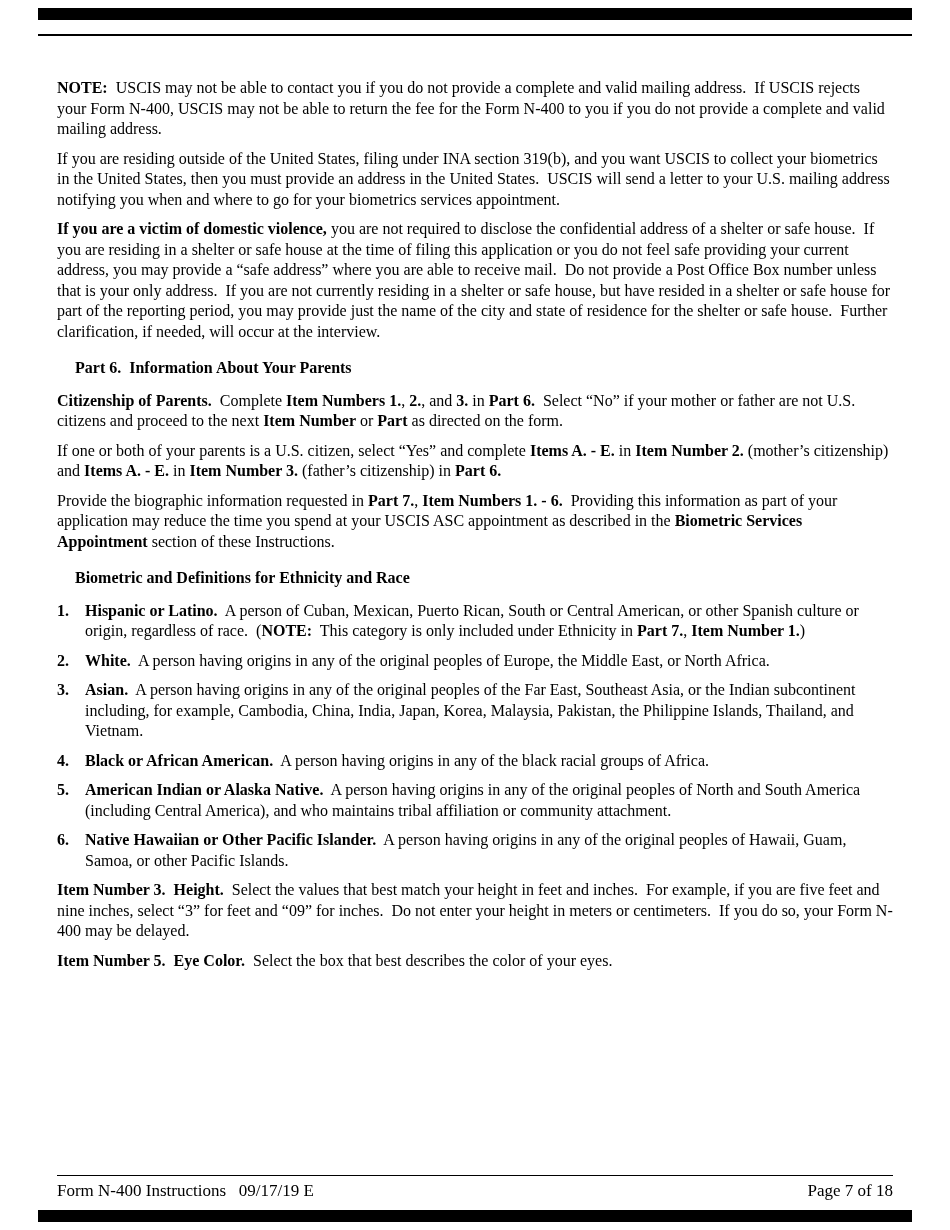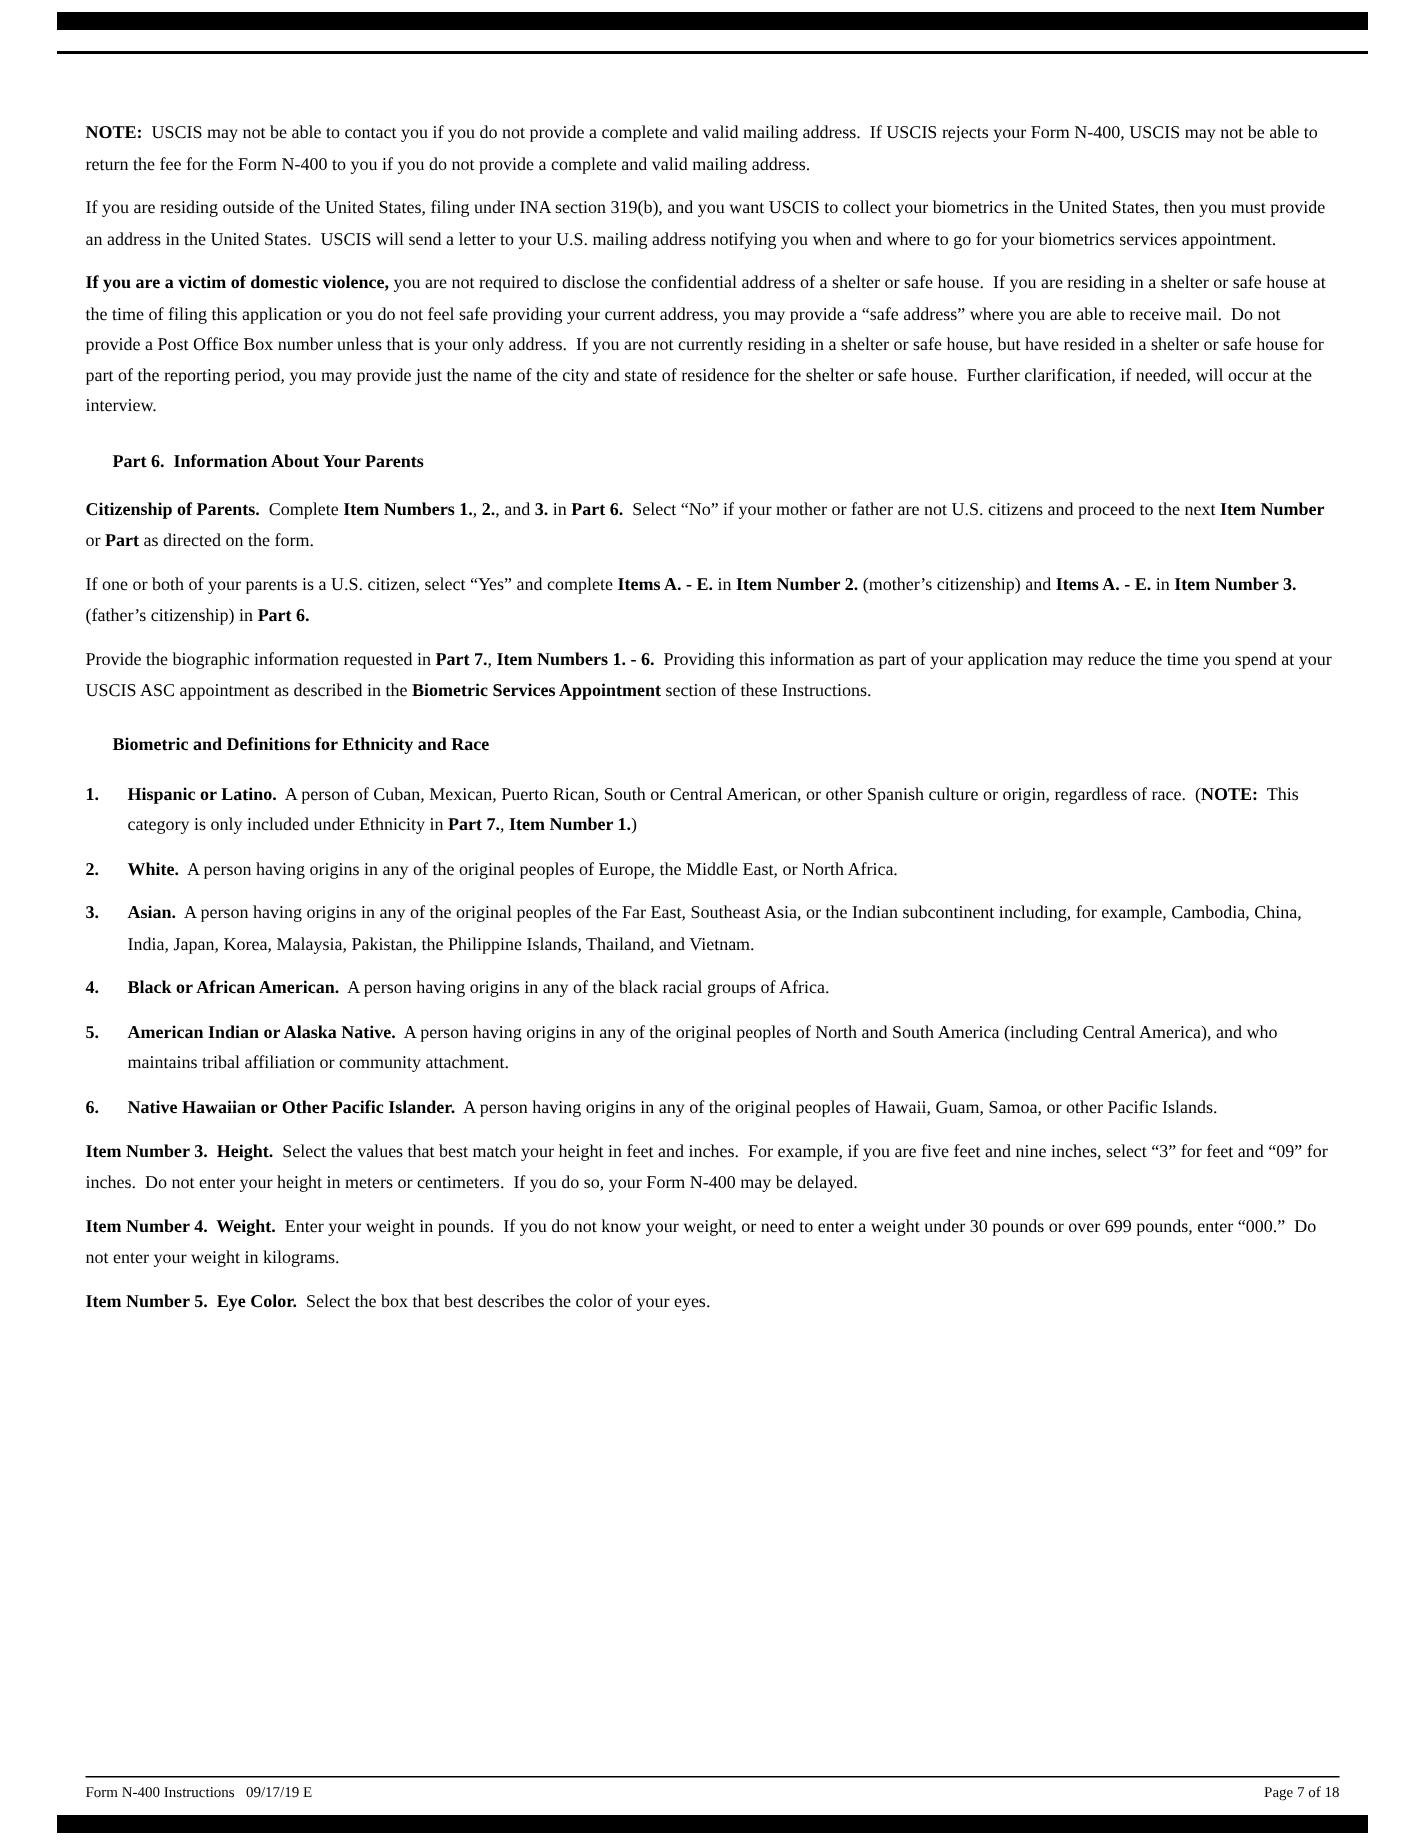--- a/index.html
+++ b/index.html
@@ -14,35 +14,35 @@
     color: #000000;
     font-family: "Liberation Serif", "DejaVu Serif", serif;
     padding: 8px 38px;
     overflow: hidden;
   }
   .bar-thick { height: 12px; background: #000; }
   .bar-thin  { height: 2px;  background: #000; }
   .top-thin  { margin-top: 14px; }
   .content {
     padding: 42px 19px 0;
-    font-size: 12px;
+    font-size: 16px;
     line-height: 20.5px;
   }
   .block { white-space: pre-wrap; margin: 0 0 9px; }
   .heading { font-weight: 700; margin: 16px 18px 12px; }
   .item { position: relative; padding-left: 28px; }
   .num { position: absolute; left: 0; }
   .b { font-weight: 700; }
   .footer { position: absolute; left: 38px; right: 38px; bottom: 8px; }
   .footer .bar-thin { height: 1.5px; margin: 0 19px; }
   .footer-row {
     display: flex;
     justify-content: space-between;
     padding: 5px 19px 9px;
-    font-size: 10px;
+    font-size: 17px;
   }
   .footer-row span { white-space: pre; }
 </style>
 </head>
 <body>
 
 <div class="page">
   <div class="bar-thick"></div>
   <div class="bar-thin top-thin"></div>
 
@@ -55,21 +55,20 @@
       <div class="block para"><span>If one or both of your parents is a U.S. citizen, select “Yes” and complete </span><span class="b">Items A. - E.</span><span> in </span><span class="b">Item Number 2.</span><span> (mother’s citizenship) and </span><span class="b">Items A. - E.</span><span> in </span><span class="b">Item Number 3.</span><span> (father’s citizenship) in </span><span class="b">Part 6.</span></div>
       <div class="block para"><span>Provide the biographic information requested in </span><span class="b">Part 7.</span><span>, </span><span class="b">Item Numbers 1. - 6.</span><span>  Providing this information as part of your application may reduce the time you spend at your USCIS ASC appointment as described in the </span><span class="b">Biometric Services Appointment</span><span> section of these Instructions.</span></div>
       <div class="block heading"><span class="b">Biometric and Definitions for Ethnicity and Race</span></div>
       <div class="block item"><span class="num b">1.</span><span><span class="b">Hispanic or Latino.</span><span>  A person of Cuban, Mexican, Puerto Rican, South or Central American, or other Spanish culture or origin, regardless of race.  (</span><span class="b">NOTE:</span><span>  This category is only included under Ethnicity in </span><span class="b">Part 7.</span><span>, </span><span class="b">Item Number 1.</span><span>)</span></span></div>
       <div class="block item"><span class="num b">2.</span><span><span class="b">White.</span><span>  A person having origins in any of the original peoples of Europe, the Middle East, or North Africa.</span></span></div>
       <div class="block item"><span class="num b">3.</span><span><span class="b">Asian.</span><span>  A person having origins in any of the original peoples of the Far East, Southeast Asia, or the Indian subcontinent including, for example, Cambodia, China, India, Japan, Korea, Malaysia, Pakistan, the Philippine Islands, Thailand, and Vietnam.</span></span></div>
       <div class="block item"><span class="num b">4.</span><span><span class="b">Black or African American.</span><span>  A person having origins in any of the black racial groups of Africa.</span></span></div>
       <div class="block item"><span class="num b">5.</span><span><span class="b">American Indian or Alaska Native.</span><span>  A person having origins in any of the original peoples of North and South America (including Central America), and who maintains tribal affiliation or community attachment.</span></span></div>
       <div class="block item"><span class="num b">6.</span><span><span class="b">Native Hawaiian or Other Pacific Islander.</span><span>  A person having origins in any of the original peoples of Hawaii, Guam, Samoa, or other Pacific Islands.</span></span></div>
       <div class="block para"><span class="b">Item Number 3.  Height.</span><span>  Select the values that best match your height in feet and inches.  For example, if you are five feet and nine inches, select “3” for feet and “09” for inches.  Do not enter your height in meters or centimeters.  If you do so, your Form N-400 may be delayed.</span></div>
-      <div class="block para"><span class="b">Item Number 4.  Weight.</span><span>  Enter your weight in pounds.  If you do not know your weight, or need to enter a weight under 30 pounds or over 699 pounds, enter “000.”  Do not enter your weight in kilograms.</span></div>
       <div class="block para"><span class="b">Item Number 5.  Eye Color.</span><span>  Select the box that best describes the color of your eyes.</span></div>
     </main>
 
   <footer class="footer">
     <div class="bar-thin"></div>
     <div class="footer-row">
       <span>Form N-400 Instructions   09/17/19 E</span>
       <span>Page 7 of 18</span>
     </div>
     <div class="bar-thick"></div>

